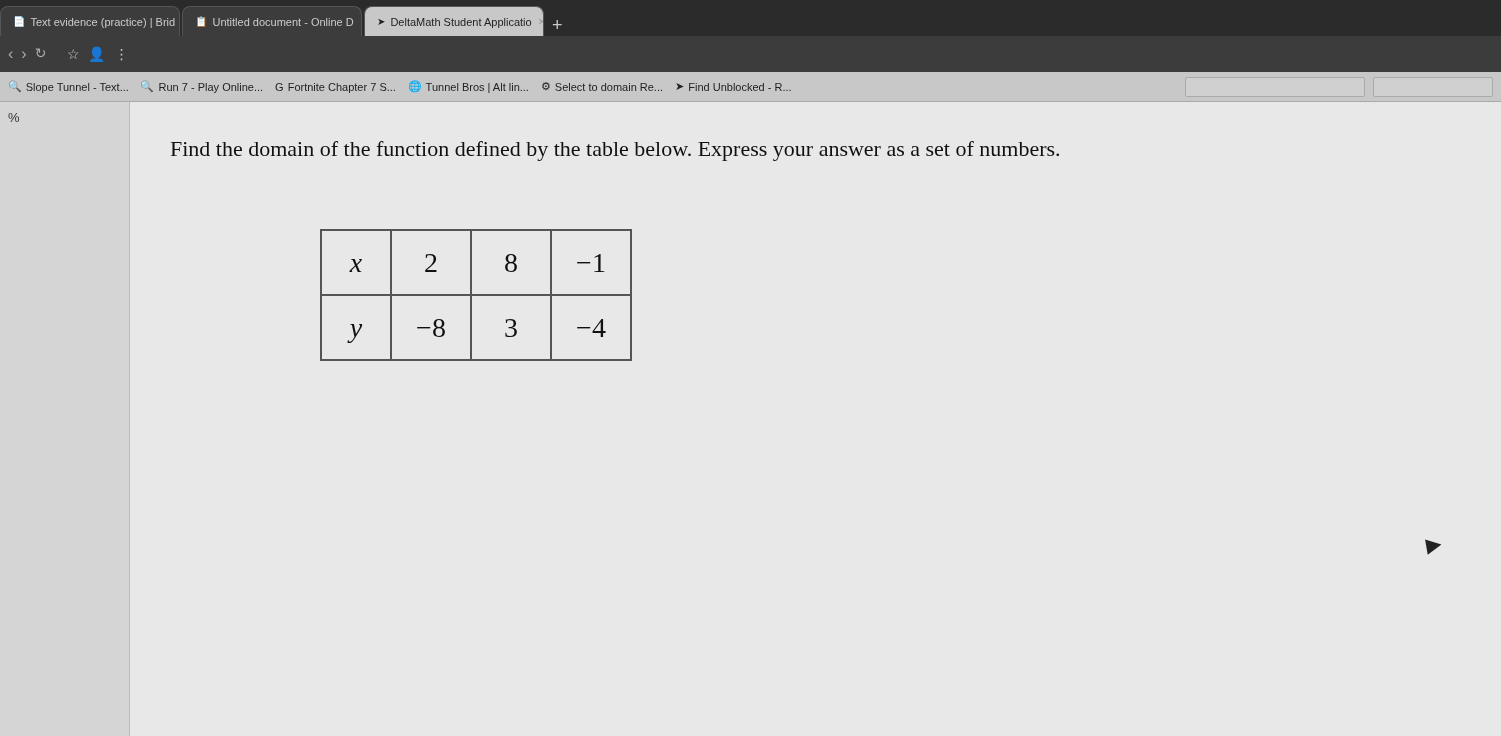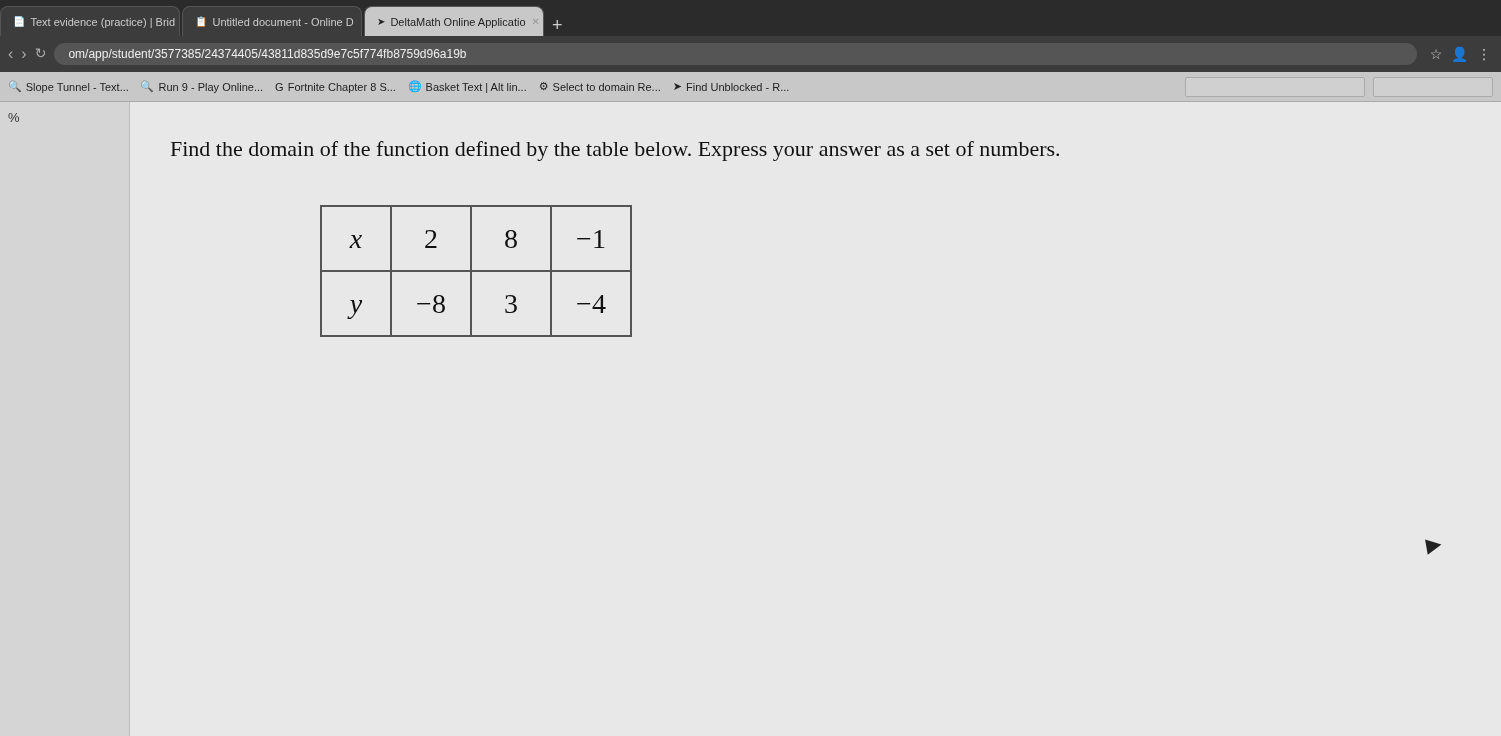--- a/index.html
+++ b/index.html
@@ -152,21 +152,21 @@
       flex: 1;
       background: #e8e8e8;
       padding: 30px 40px;
       position: relative;
     }
 
     .question-text {
       font-size: 22px;
       color: #111;
       line-height: 1.5;
-      margin-bottom: 40px;
+      margin-bottom: 64px;
       font-family: Georgia, 'Times New Roman', serif;
       max-width: 900px;
     }
 
     
     .function-table {
       border-collapse: collapse;
       margin-left: 150px;
       margin-top: 20px;
     }
@@ -216,59 +216,56 @@
       <span>Text evidence (practice) | Brid</span>
 
     </div>
     <div class="tab">
       <span class="tab-icon">📋</span>
       <span>Untitled document - Online D</span>
 
     </div>
     <div class="tab active">
       <span class="tab-icon">➤</span>
-      <span>DeltaMath Online Applicatio</span>
+      <span>DeltaMath Student Applicatio</span>
       <span class="tab-close">✕</span>
     </div>
     <div style="color:#ccc; font-size:18px; margin-left:6px; cursor:pointer;">+</div>
   </div>
 
   <div class="address-bar-row">
     <div style="display:flex;gap:8px;margin-right:8px;">
       <span style="color:#aaa;font-size:16px;cursor:pointer;">‹</span>
       <span style="color:#aaa;font-size:16px;cursor:pointer;">›</span>
       <span style="color:#aaa;font-size:14px;cursor:pointer;">↻</span>
     </div>
-    <div class="address-bar">
-      <span class="address-text">om/app/student/3577385/24374405/43811d835d9e7c5f774fb8759d96a19b</span>
-    </div>
     <div class="browser-actions">
       <span class="browser-action-btn">☆</span>
       <span class="browser-action-btn">👤</span>
       <span class="browser-action-btn">⋮</span>
     </div>
   </div>
 </div>
 
 <div class="bookmarks-bar">
   <div class="bookmark-item">
     <span class="bookmark-icon">🔍</span>
     <span>Slope Tunnel - Text...</span>
   </div>
   <div class="bookmark-item">
     <span class="bookmark-icon">🔍</span>
-    <span>Run 9 - Play Online...</span>
+    <span>Run 7 - Play Online...</span>
   </div>
   <div class="bookmark-item">
     <span class="bookmark-icon">G</span>
-    <span>Fortnite Chapter 8 S...</span>
+    <span>Fortnite Chapter 7 S...</span>
   </div>
   <div class="bookmark-item">
     <span class="bookmark-icon">🌐</span>
-    <span>Basket Text | Alt lin...</span>
+    <span>Tunnel Bros | Alt lin...</span>
   </div>
   <div class="bookmark-item">
     <span class="bookmark-icon">⚙</span>
     <span>Select to domain Re...</span>
   </div>
   <div class="bookmark-item">
     <span class="bookmark-icon">➤</span>
     <span>Find Unblocked - R...</span>
   </div>
 

